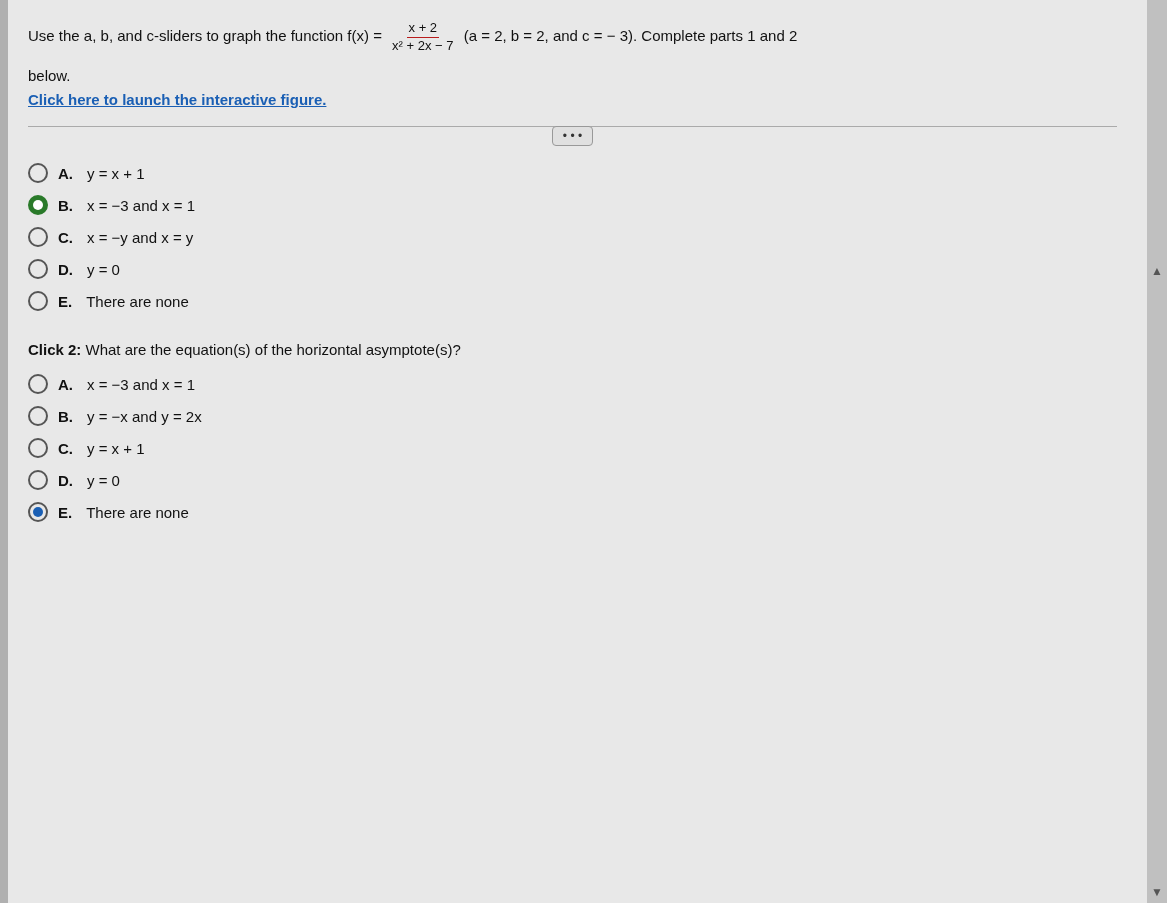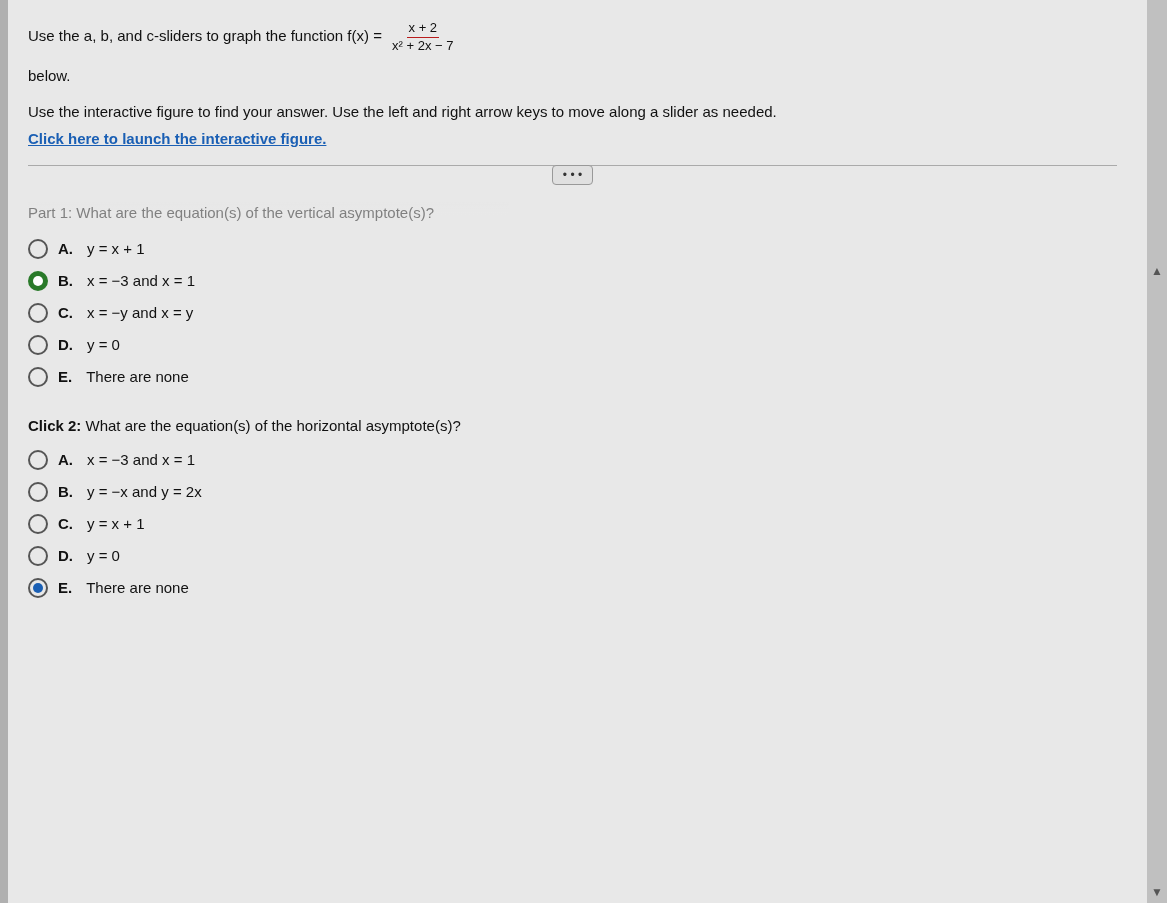--- a/index.html
+++ b/index.html
@@ -179,34 +179,31 @@
   <div class="left-bar"></div>
 
   <div class="main-content">
 
     <p class="intro-text">
       <span>Use the a, b, and c-sliders to graph the function f(x) =</span>
       <span class="fraction-inline">
         <span class="fraction-numerator">x + 2</span>
         <span class="fraction-denominator">x² + 2x − 7</span>
       </span>
+      <span> (a = 2, b = 2, and c = − 3). Complete parts 1 and 2</span>
     </p>
     <p class="intro-text" style="margin-bottom:4px;">below.</p>
-    <p class="intro-text" style="margin-bottom:6px; margin-top:14px;">Use the interactive figure to find your answer. Use the left and right arrow keys to move along a slider as needed.</p>
     <p class="interactive-link">Click here to launch the interactive figure.</p>
 
     <hr class="divider">
     <div class="dots-container">
       <button class="dots-btn">• • •</button>
     </div>
 
     <div class="part1-section">
-      <p class="part1-title-clipped">
-        <span>Part 1: What are the equation(s) of the vertical asymptote(s)?</span>
-      </p>
 
       <ul class="options-list">
         <li class="option-item">
           <div class="radio-outer"></div>
           <span class="option-label">A.</span>
           <span class="option-text">y = x + 1</span>
         </li>
         <li class="option-item">
           <div class="radio-outer checked-green">
             <div class="radio-inner"></div>

